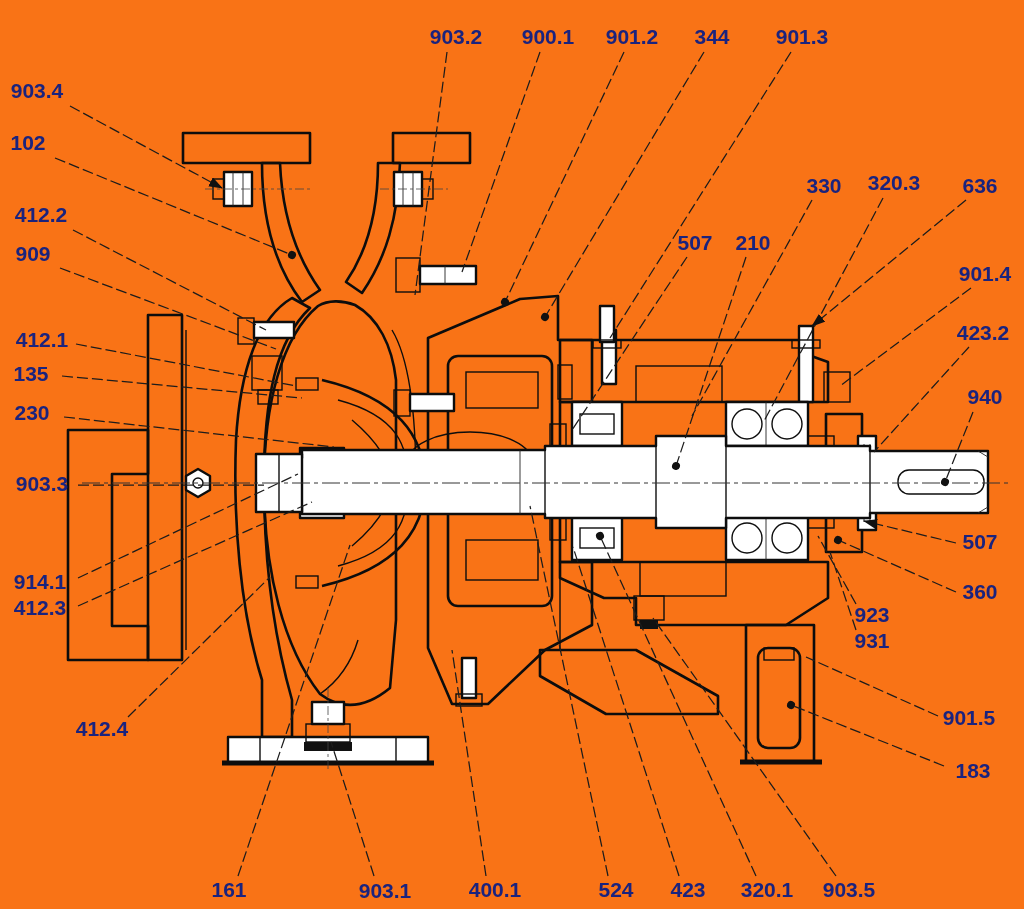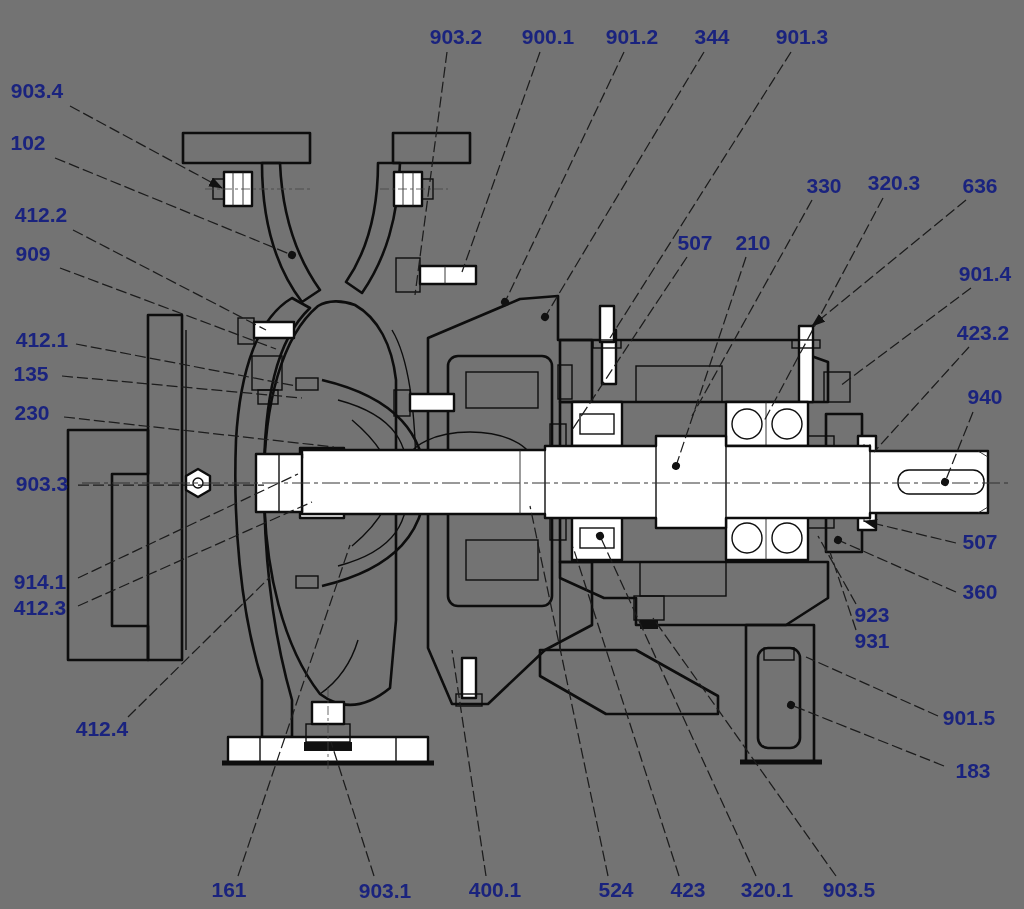--- a/index.html
+++ b/index.html
@@ -1,16 +1,16 @@
 <!DOCTYPE html>
 <html><head>
 <meta charset="utf-8">
 <style>
   html,body{margin:0;padding:0;background:#ffffff;}
-  #stage{position:relative;width:1024px;height:909px;background:#737373;overflow:hidden;
+  #stage{position:relative;width:1024px;height:909px;background:#f97316;overflow:hidden;
          font-family:"Liberation Sans",sans-serif;}
   svg{position:absolute;left:0;top:0;}
   .outline{fill:none;stroke:#0d0d0d;stroke-width:2.6;stroke-linejoin:round;}
   .thin{fill:none;stroke:#0d0d0d;stroke-width:1.4;}
   .hair{fill:none;stroke:#222;stroke-width:0.9;}
   .whitefill{fill:#ffffff;stroke:#0d0d0d;stroke-width:2.4;stroke-linejoin:round;}
   .part-label{font:700 21px "Liberation Sans",sans-serif;text-anchor:middle;}
   .leader{fill:none;stroke:#1c1c1c;stroke-width:1.25;stroke-dasharray:11 4;}
   .centerline{fill:none;stroke:#333;stroke-width:1;stroke-dasharray:18 4 4 4;}
   .subcenter{fill:none;stroke:#444;stroke-width:0.8;stroke-dasharray:9 3 3 3;}

